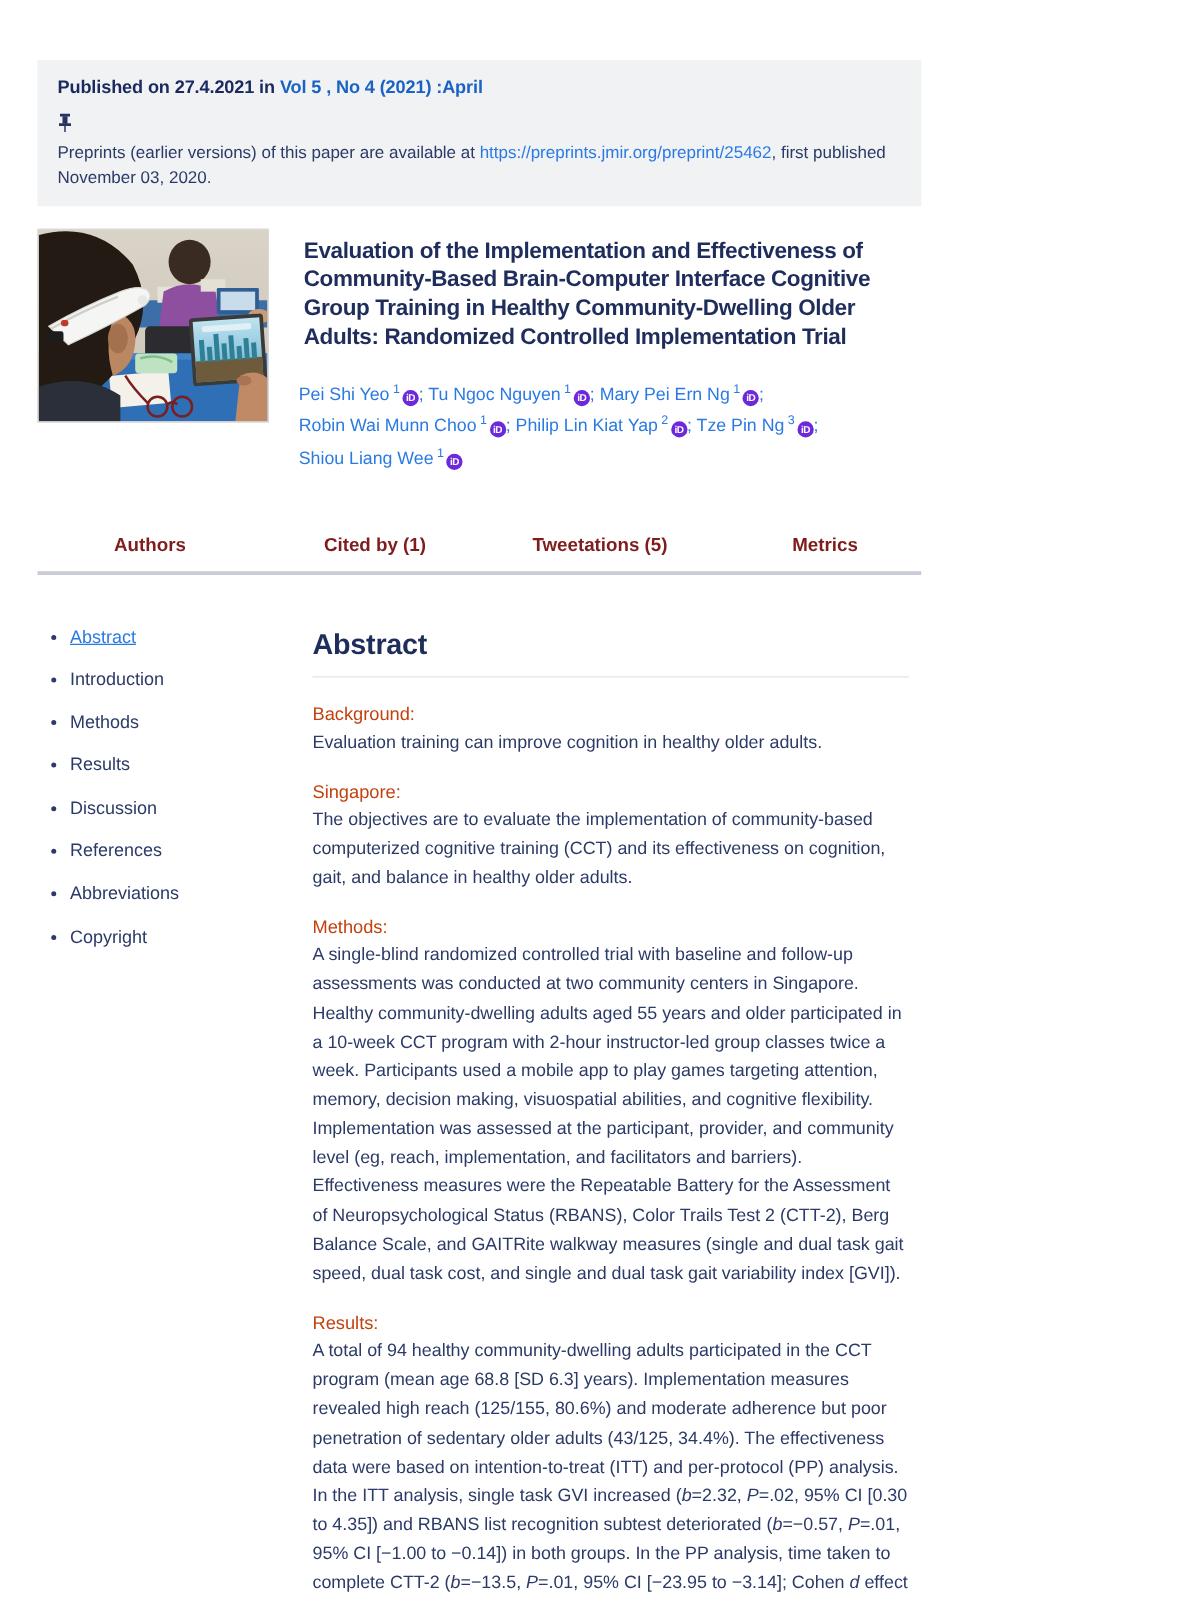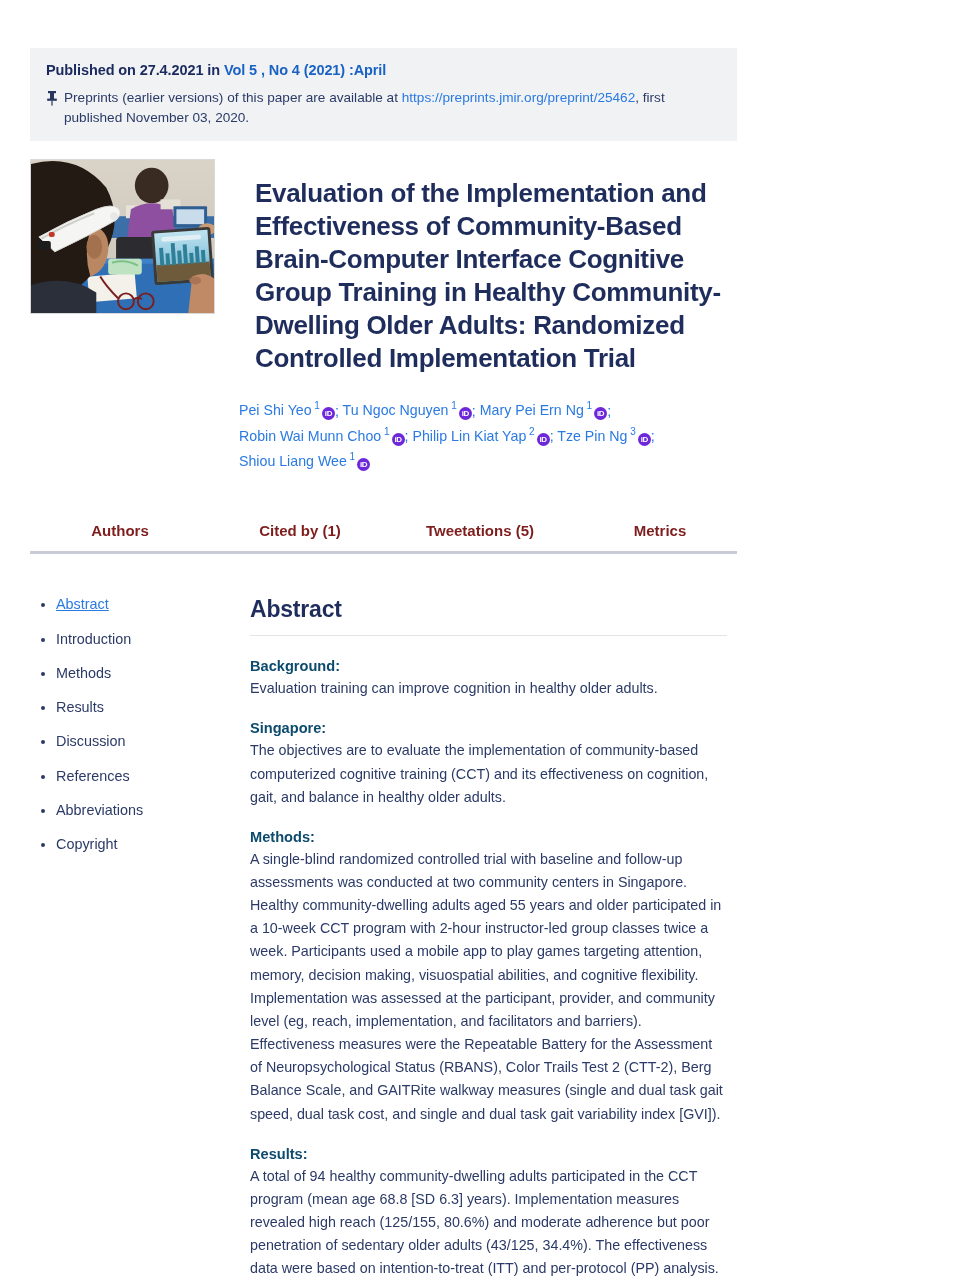--- a/index.html
+++ b/index.html
@@ -40,20 +40,21 @@
   }
   .preprint-line {
     margin-top: 10px;
     font-size: 13.6px;
     color: #2b3a67;
     line-height: 1.45;
     display: flex;
     align-items: flex-start;
     gap: 6px;
     font-weight: normal;
+    flex-direction: column;
   }
   .pin-icon {
     flex: 0 0 auto;
     width: 12px;
     height: 16px;
     position: relative;
     margin-top: 2px;
   }
   .pin-icon svg { display: block; }
   .preprint-text { flex: 1 1 auto; }
@@ -74,22 +75,22 @@
     height: 155px;
     border: 1px solid #d9d9d9;
     overflow: hidden;
     position: relative;
     background: #cfc9bd;
   }
   .thumb svg { display: block; width: 100%; height: 100%; }
 
   .title-right { flex: 1 1 auto; padding-top: 2px; }
   h1.article-title {
-    margin: 16px;
-    font-size: 26px;
+    margin: 4px;
+    font-size: 18px;
     line-height: 1.27;
     font-weight: bold;
     color: #1f2d5c;
     letter-spacing: -0.3px;
   }
 
   .authors {
     margin-top: 22px;
     font-size: 14.2px;
     line-height: 1.75;
@@ -187,22 +188,22 @@
     font-size: 23px;
     font-weight: bold;
     color: #1f2d5c;
     padding-bottom: 12px;
     border-bottom: 1px solid #e3e4e8;
     letter-spacing: -0.2px;
   }
   .abs-block { margin-bottom: 20px; }
   .abs-head {
     font-size: 14.6px;
-    font-weight: bold;
-    color: #0c4a6e;
+    font-weight: normal;
+    color: #c2410c;
     margin-bottom: 3px;
   }
   .abs-body {
     font-size: 14.3px;
     line-height: 1.62;
     color: #2b3a67;
     text-align: left;
   }
   .abs-body i { font-style: italic; }
 </style>

